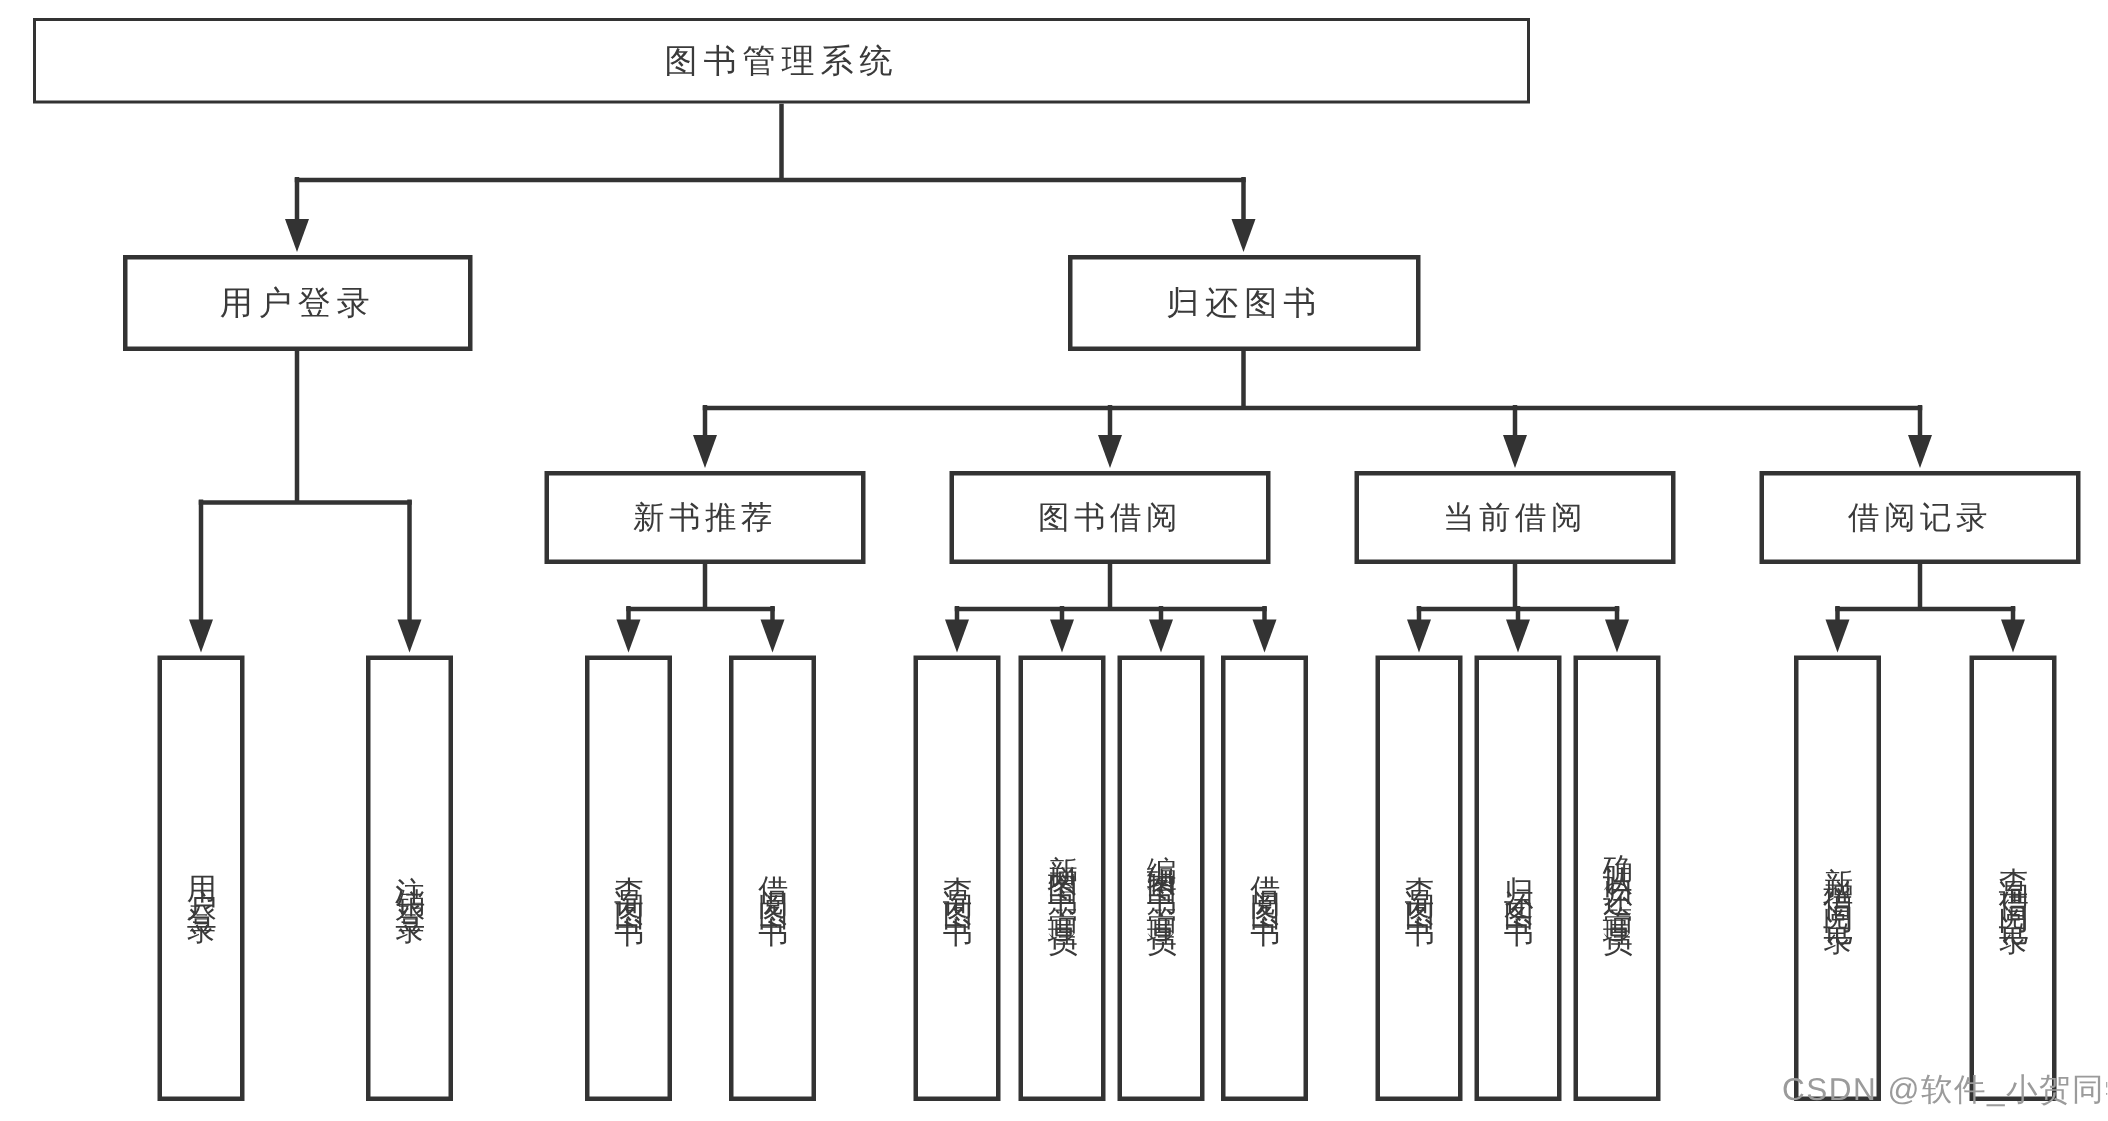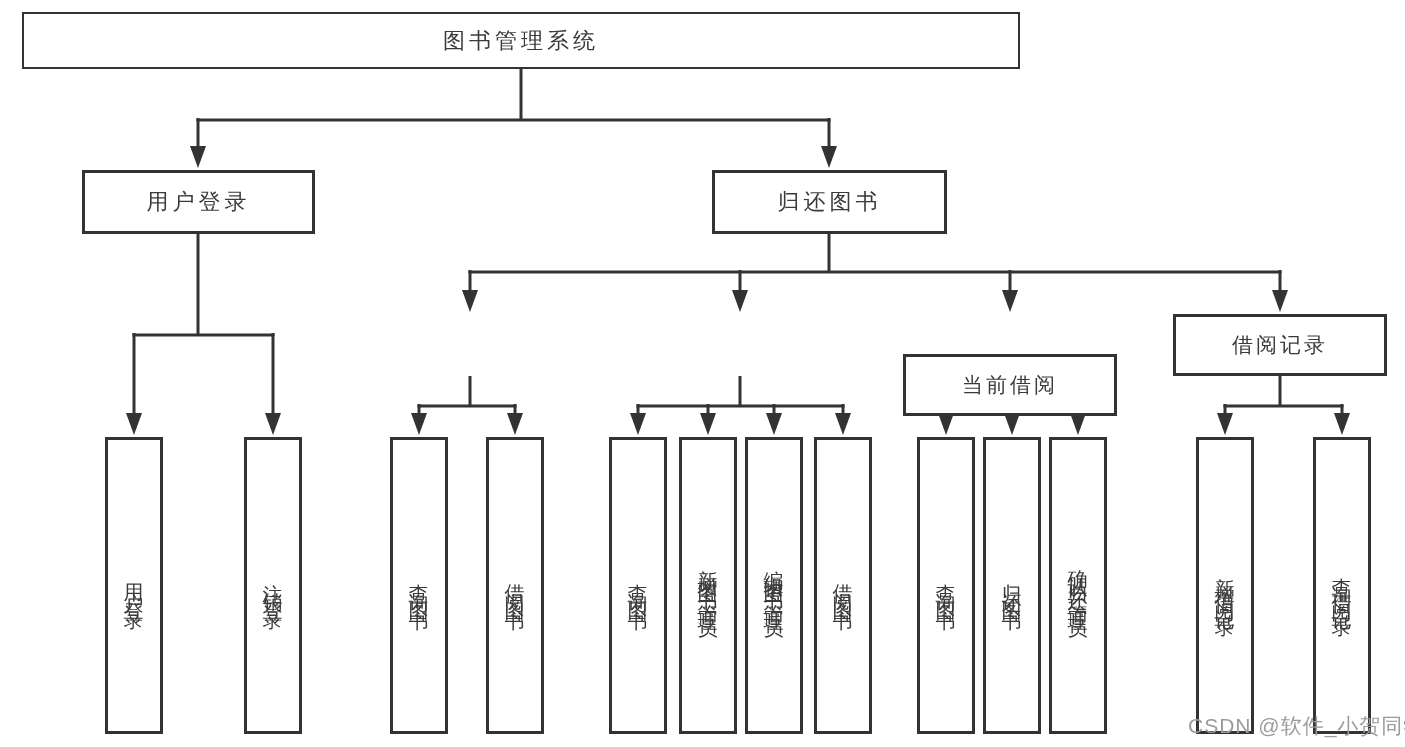--- a/index.html
+++ b/index.html
@@ -34,21 +34,21 @@
     left: 22px; top: 12px; width: 998px; height: 57px;
     border-width: 2px;
     font-size: 22px; letter-spacing: 4px;
   }
   .l2-node { top: 170px; height: 64px; font-size: 22px; letter-spacing: 4px; }
   #n-user-login { left: 82px;  width: 233px; }
   #n-book-mgmt  { left: 712px; width: 235px; }
   .l3-node { top: 314px; width: 214px; height: 62px; font-size: 21px; letter-spacing: 3px; }
   #n-recommend { left: 363px; }
   #n-borrowing { left: 633px; }
-  #n-current   { left: 903px; margin-top: 40px; }
+  #n-current   { left: 903px; }
   #n-records   { left: 1173px; }
   .leaf {
     top: 437px; width: 58px; height: 297px;
     writing-mode: vertical-rl;
     text-orientation: mixed;
     font-size: 20px;
     letter-spacing: 9px;
     line-height: 1;
   }
   #lf-user-login     { left: 105px; }
@@ -154,21 +154,23 @@
       <polygon points="1334,413 1350,413 1342,435"></polygon>
     </g>
   </svg>
 
   <div class="node root-node" id="n-root">图书管理系统</div>
 
   <div class="node l2-node" id="n-user-login">用户登录</div>
 
   <div class="node l2-node" id="n-book-mgmt">归还图书</div>
 
-
+  <div class="node l3-node" id="n-recommend">新书推荐</div>
+
+  <div class="node l3-node" id="n-borrowing">图书借阅</div>
 
   <div class="node l3-node" id="n-current">当前借阅</div>
 
   <div class="node l3-node" id="n-records">借阅记录</div>
 
   <div class="node leaf" id="lf-user-login">用户登录</div>
 
   <div class="node leaf" id="lf-logout">注销登录</div>
 
   <div class="node leaf" id="lf-query-rec">查询图书</div>

